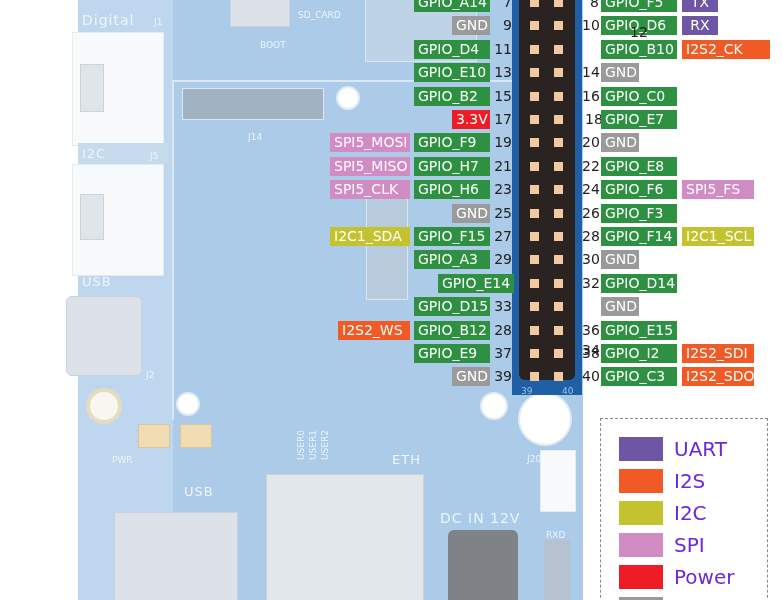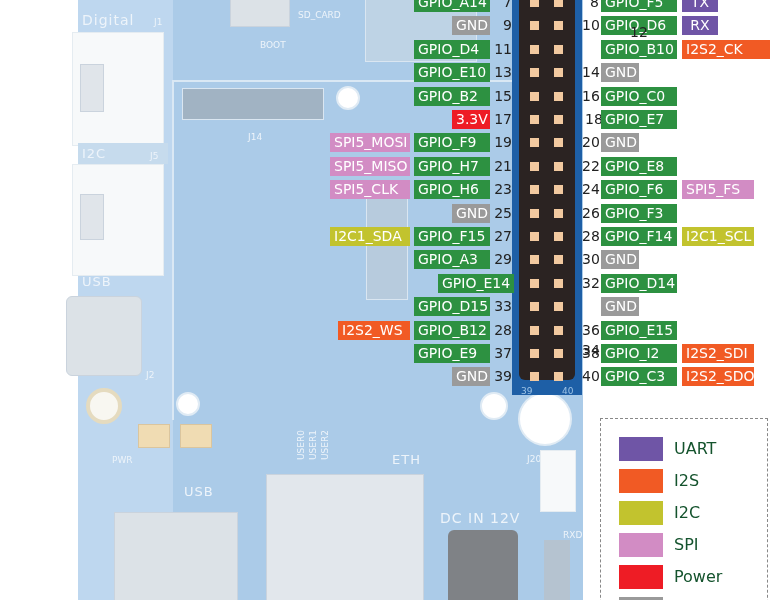--- a/index.html
+++ b/index.html
@@ -31,21 +31,21 @@
   .gnd { background:#9a9a9a; }
   .pwr { background:#ee1c25; }
   .uart { background:#6f55a6; }
   .i2s { background:#f15a24; }
   .i2c { background:#c2c32e; }
   .spi { background:#d28cc4; }
   
   .legend { position:absolute; left:600px; top:418px; width:168px; height:200px; border:1px dashed #888; box-sizing:border-box; }
   .leg-item { position:absolute; left:18px; height:24px; }
   .leg-swatch { position:absolute; left:0; top:0; width:44px; height:24px; }
-  .leg-label { position:absolute; left:55px; top:0; line-height:24px; font-size:16px; color:#14532d; white-space:nowrap; }
+  .leg-label { position:absolute; left:55px; top:0; line-height:24px; font-size:20px; color:#6d28d9; white-space:nowrap; }
   .whiteout { position:absolute; background:rgba(255,255,255,0.35); }
 </style>
 </head>
 <body>
 
 <div class="board"></div>
 <div class="board-strip"></div>
 
 <div class="wconn" style="left:72px;top:32px;width:90px;height:112px;"></div>
 <div class="metal" style="left:80px;top:64px;width:22px;height:46px;background:#cfd8df;"></div>
@@ -90,21 +90,21 @@
 <span class="silk-s" style="left:320px;top:430px;writing-mode:vertical-rl;transform:rotate(180deg);">USER2</span>
 
 <div class="metal" style="left:114px;top:512px;width:122px;height:100px;"></div>
 <div class="metal" style="left:266px;top:474px;width:156px;height:140px;background:#d3dbe2;"></div>
 <span class="silk" style="left:392px;top:452px;">ETH</span>
 
 <span class="silk" style="left:440px;top:510px;font-size:14px;">DC IN 12V</span>
 <div class="abs" style="left:448px;top:530px;width:70px;height:80px;background:#3b3f45;border-radius:6px;"></div>
 <span class="silk-s" style="left:527px;top:454px;">J20</span>
 <div class="wconn" style="left:540px;top:450px;width:34px;height:60px;"></div>
-<span class="silk-s" style="left:546px;top:530px;margin-left:17px;">RXD</span>
+<span class="silk-s" style="left:546px;top:530px;">RXD</span>
 <div class="abs" style="left:544px;top:540px;width:26px;height:60px;background:#8ea3b7;"></div>
 
 <div class="whiteout" style="left:60px;top:0;width:525px;height:600px;"></div>
 
 <div class="hdr-border"></div>
 <div class="header"></div>
 <span class="silk-s" style="left:521px;top:386px;color:#9ec3e6;">39</span>
 <span class="silk-s" style="left:562px;top:386px;color:#9ec3e6;">40</span>
 
 <div id="pins-layer">

